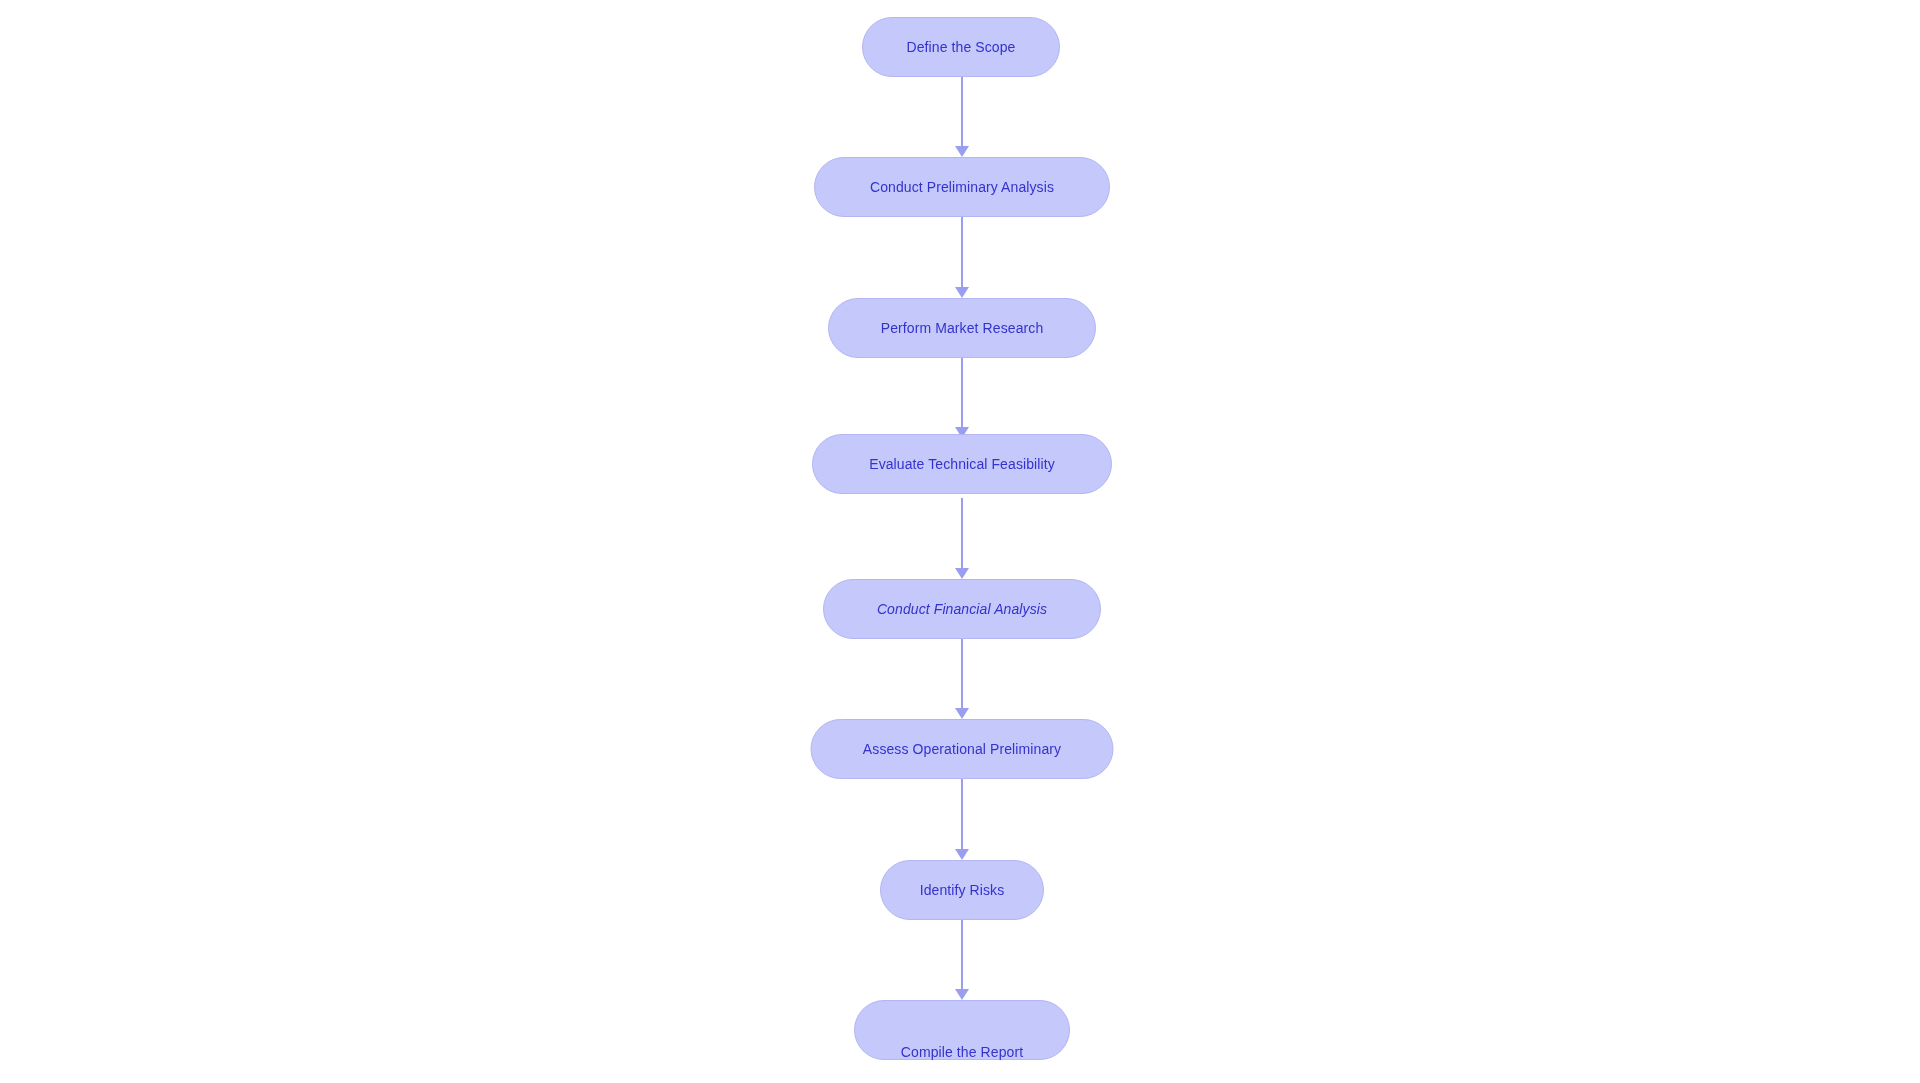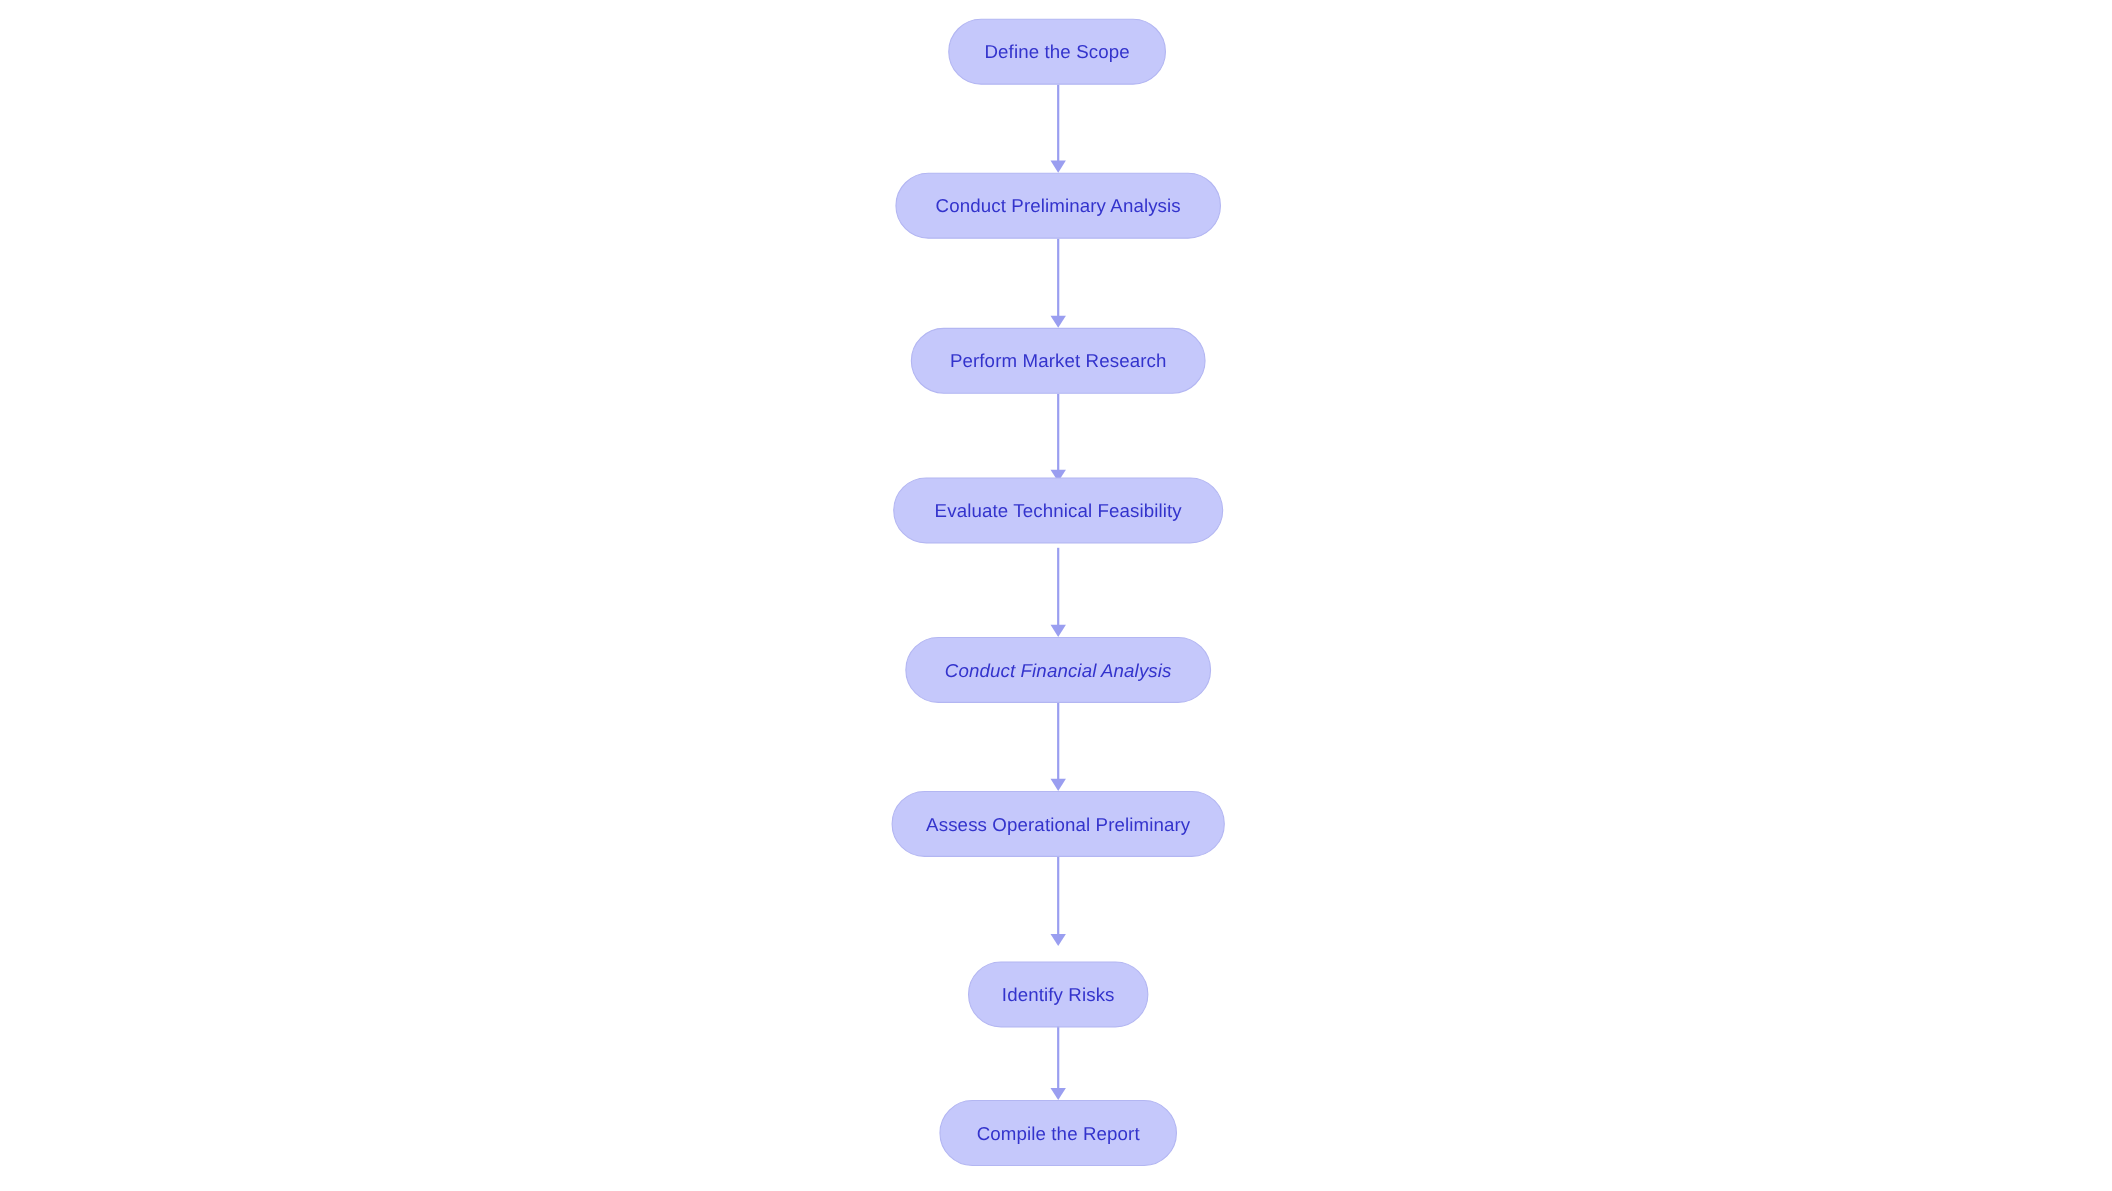--- a/index.html
+++ b/index.html
@@ -31,21 +31,21 @@
     height: 60px;
     transform: translate(-50%, -50%);
     display: flex;
     align-items: center;
     justify-content: center;
     background: #c5c8fb;
     border: 1px solid #b3b6f2;
     border-radius: 30px;
     color: #3333cc;
     font-family: "Liberation Sans", sans-serif;
-    font-size: 17px;
+    font-size: 14px;
     font-weight: 400;
     letter-spacing: 0.1px;
     white-space: nowrap;
     line-height: 1;
     user-select: none;
   }
   .node-label {
     display: block;
     padding: 0 4px;
   }
@@ -120,20 +120,20 @@
       </div>
       <div class="flow-node" style="left: 962px; top: 464px; width: 300px;">
         <span class="node-label">Evaluate Technical Feasibility</span>
       </div>
       <div class="flow-node" style="left: 962px; top: 609px; width: 278px; font-style: italic;">
         <span class="node-label">Conduct Financial Analysis</span>
       </div>
       <div class="flow-node" style="left: 962px; top: 749px; width: 303px;">
         <span class="node-label">Assess Operational Preliminary</span>
       </div>
-      <div class="flow-node" style="left: 962px; top: 890px; width: 164px; margin-top: 14px;">
+      <div class="flow-node" style="left: 962px; top: 890px; width: 164px;">
         <span class="node-label">Identify Risks</span>
       </div>
-      <div class="flow-node" style="left: 962px; top: 1030px; width: 216px;">
+      <div class="flow-node" style="left: 962px; top: 1030px; width: 216px; align-items: flex-end;">
         <span class="node-label">Compile the Report</span>
       </div>
     </div>
 </div>
 
 </body></html>

